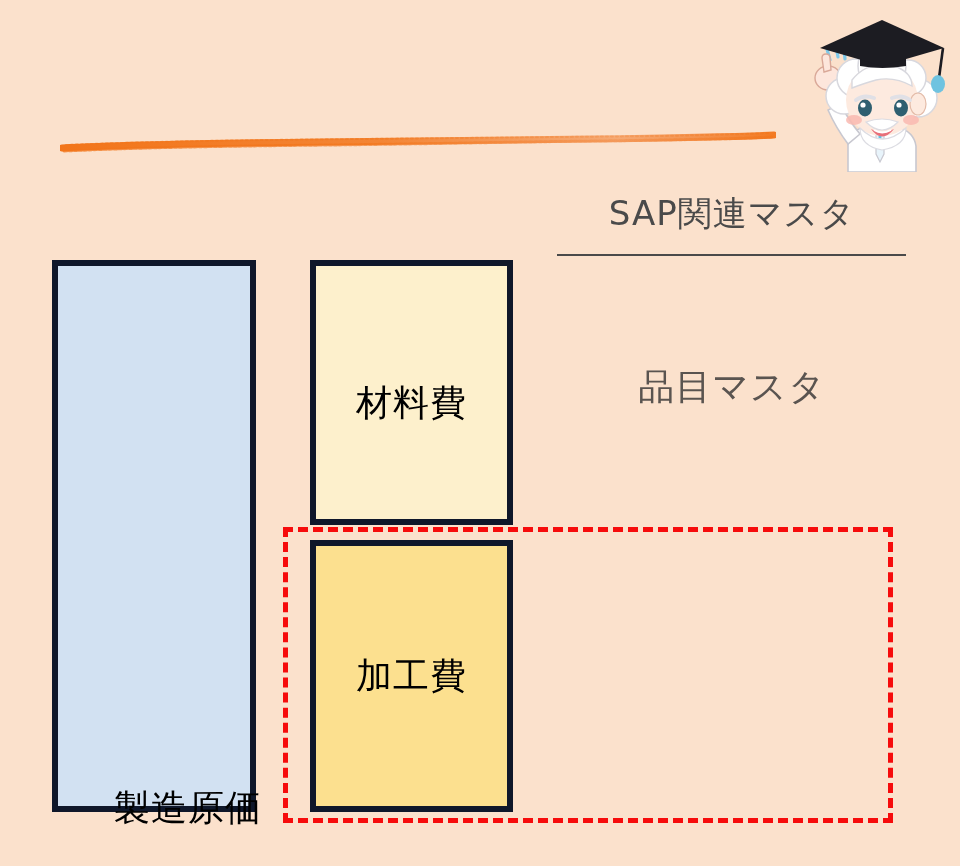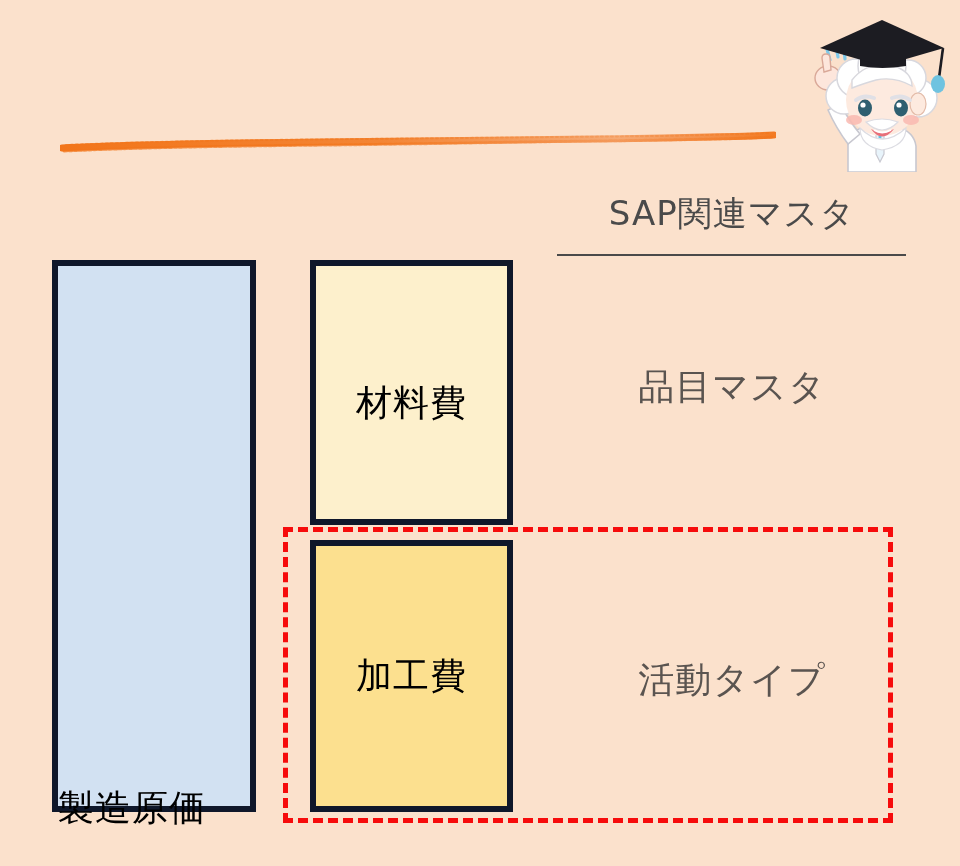--- a/index.html
+++ b/index.html
@@ -91,21 +91,21 @@
     width: 204px;
     height: 552px;
     background: #d2e1f2;
   }
   
   #box-total .box-label {
     position: absolute;
     top: 520px;
     left: 0;
     width: 204px;
-    text-align: left;
+    text-align: right;
   }
 
   #box-material {
     left: 310px;
     top: 260px;
     width: 203px;
     height: 265px;
     background: #fdf0cc;
   }
   #box-material .box-label {
@@ -194,21 +194,20 @@
   <div class="box" id="box-material">
     <span class="box-label">材料費</span>
   </div>
 
   <div class="box" id="box-processing">
     <span class="box-label">加工費</span>
   </div>
 
   <div class="master-label" id="master-item">品目マスタ</div>
 
-  <div class="master-label" id="master-activity">活動タイプ</div>
 
   <div id="dashed-highlight"></div>
 
   <svg id="professor" viewBox="0 0 158 168" aria-hidden="true">
 
     <g stroke="#7fc8e8" stroke-width="3.2" stroke-linecap="round">
       <line x1="32" y1="56" x2="29" y2="45"></line>
       <line x1="40" y1="53" x2="38" y2="42"></line>
       <line x1="47" y1="55" x2="46" y2="45"></line>
     </g>

